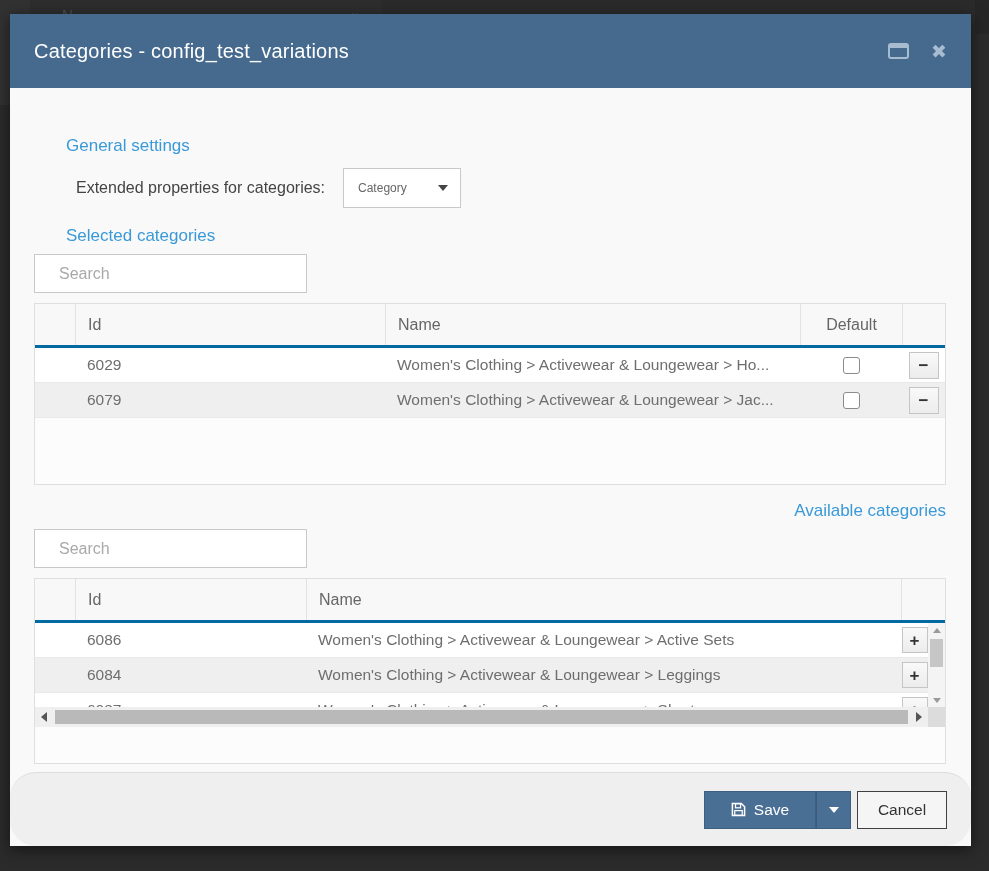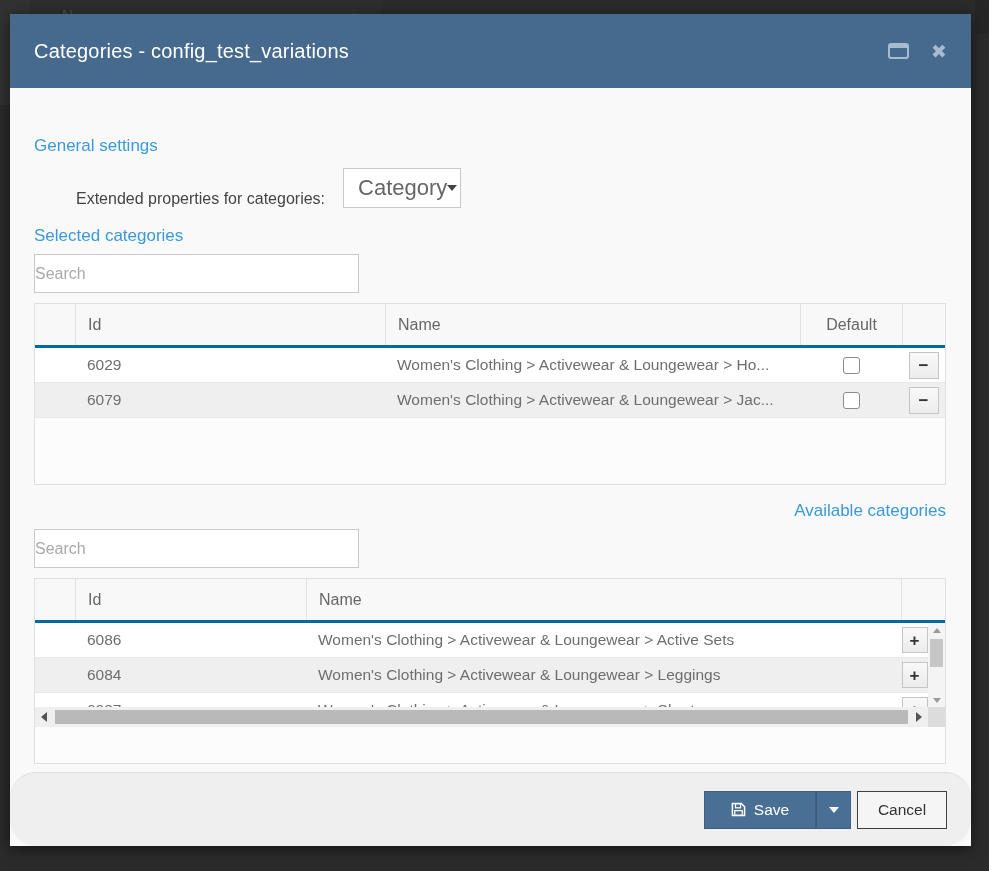--- a/index.html
+++ b/index.html
@@ -27,37 +27,37 @@
     height:74px; flex:0 0 74px; background:var(--titlebar,#466a8e);
     display:flex; align-items:center; padding:0 22px 0 24px;
   }
   .titlebar .title { color:#ffffff; font-size:20px; font-weight:400; letter-spacing:.2px; flex:1; }
   .win-btn { background:none; border:none; cursor:pointer; margin-left:18px; padding:2px; display:flex; align-items:center; }
   .maximize-glyph { width:21px; height:16px; border:2px solid #a7bcd1; border-top-width:5px; border-radius:3px; }
   .close-glyph { color:#a7bcd1; font-size:19px; font-weight:bold; line-height:16px; font-family:"DejaVu Sans",sans-serif; }
 
   .body { flex:1; padding:0 25px 0 24px; position:relative; }
 
-  h2.section-heading { color:var(--heading-accent,#3a99d8); font-size:17px; font-weight:400; }
+  h2.section-heading { color:var(--heading-accent,#3a99d8); font-size:17px; font-weight:400;margin-left:32px; }
   .h-general   { margin:48px 0 12px 0; }
   .h-selected  { margin:18px 0 8px 0; }
   .h-available { margin:16px 0 8px 0;text-align:right; }
 
-  .general-row { display:flex; align-items:flex-end; margin-left:42px; height:40px; }
+  .general-row { display:flex; align-items:center; margin-left:42px; height:40px; }
   .general-label { font-size:16px; color:#444; }
   .dropdown {
     margin-left:18px; width:118px; height:40px; background:#fff; border:1px solid #c9c9c9;
     display:flex; align-items:center; padding:0 12px 0 14px; cursor:pointer;
   }
-  .dropdown .dd-value { flex:1; font-size:22px; color:#666; }
+  .dropdown .dd-value { flex:1; font-size:12px; color:#666; }
   .caret-down { width:0; height:0; border-left:5px solid transparent; border-right:5px solid transparent; border-top:6px solid #444; }
 
   .search-input {
-    width:325px; height:39px; border:1px solid #c9c9c9; background:#fff;
-    font-family:inherit; font-size:16px; color:#1d4ed8; padding:0 0; outline:none;
+    width:273px; height:39px; border:1px solid #c9c9c9; background:#fff;
+    font-family:inherit; font-size:16px; color:#1d4ed8; padding:0 24px; outline:none;
   }
   .search-input::placeholder { color:#a9a9a9; }
 
   
   .table { width:912px; border:1px solid #dfdfdf; background:#fcfcfc; margin-top:10px; position:relative; }
   .t-selected  { height:182px; }
   .t-available { height:186px; }
   .thead { display:grid; height:44px; background:#f8f8f8; border-bottom:3px solid #0369a1; }
   .t-selected  .thead { grid-template-columns:40px 310px 415px 102px 1fr; }
   .t-available .thead { grid-template-columns:40px 231px 595px 1fr; }

